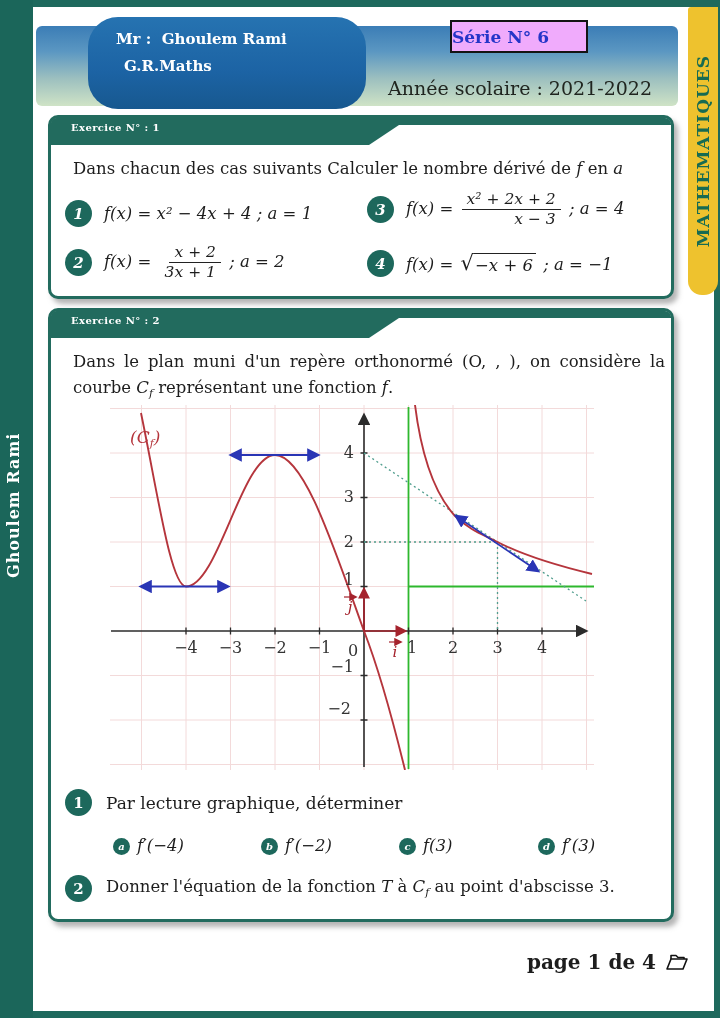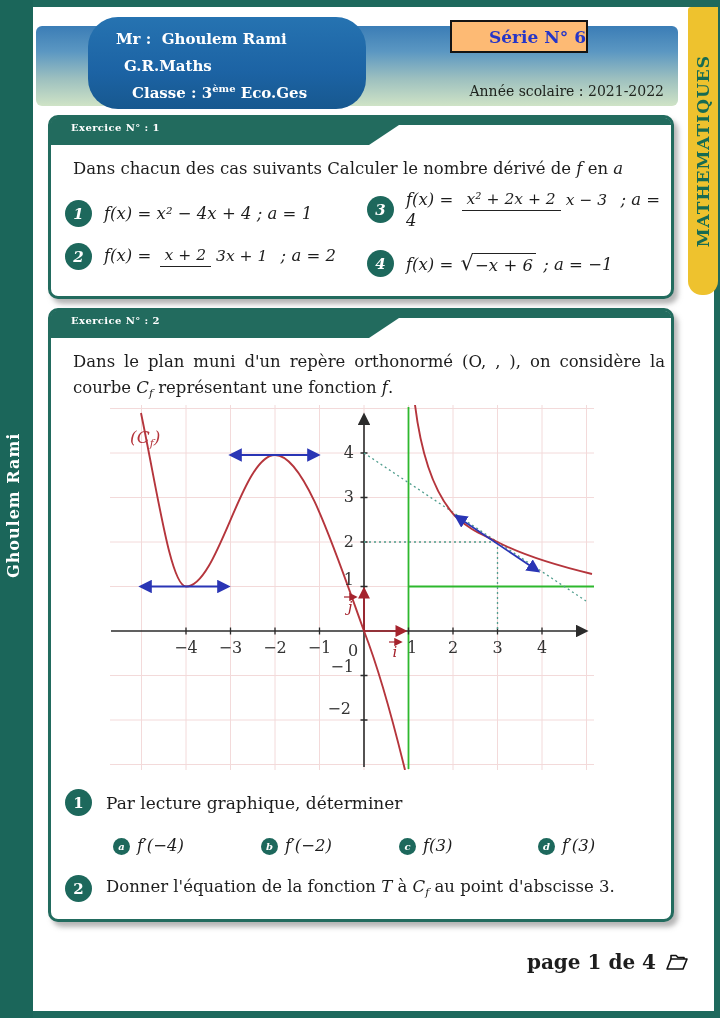--- a/index.html
+++ b/index.html
@@ -20,45 +20,45 @@
   
   .banner{position:absolute;left:36px;top:26px;width:642px;height:80px;border-radius:6px;
      background:linear-gradient(180deg,#3b7db6 0%,#5b97c2 32%,#9dc0bf 66%,#cfe3c6 100%);}
   .bubble{position:absolute;left:88px;top:17px;width:278px;height:92px;border-radius:30px;
      background:linear-gradient(180deg,#2673b1 0%,#1c63a4 60%,#17588f 100%);
      color:#ffffff;font-weight:bold;font-size:15px;}
   .bubble .l1{position:absolute;left:28px;top:13px;}
   .bubble .l2{position:absolute;left:36px;top:40px;}
   .bubble .l3{position:absolute;left:44px;top:66px;}
   .bubble sup{font-size:10px;}
-  .serie-box{position:absolute;left:450px;top:20px;width:134px;height:29px;background:#fdba74;
-     border:2.5px solid #141414;display:flex;align-items:center;justify-content:flex-end;
+  .serie-box{position:absolute;left:450px;top:20px;width:134px;height:29px;background:#f0abfc;
+     border:2.5px solid #141414;display:flex;align-items:center;justify-content:flex-start;
      color:#2535c8;font-weight:bold;font-size:17px;}
-  .annee{position:absolute;right:14px;bottom:7px;font-size:14px;color:#20251f;}
+  .annee{position:absolute;right:26px;bottom:7px;font-size:19px;color:#20251f;}
   
   .ex-box{position:absolute;left:48px;width:620px;background:#ffffff;border:3px solid #226b5e;
      border-radius:10px;box-shadow:4px 5px 5px rgba(110,110,110,.5);}
   .ex1{top:115px;height:178px;}
   .ex2{top:308px;height:608px;}
   .hdr-strip{position:absolute;left:0;top:0;right:0;height:7px;background:#226b5e;
      border-radius:6px 6px 0 0;}
   .hdr-main{position:absolute;left:0;top:0;width:348px;height:27px;background:#226b5e;
      border-radius:6px 0 0 0;
      clip-path:polygon(0 0,100% 0,100% 26%,calc(100% - 30px) 100%,0 100%);}
   .hdr-label{position:absolute;left:20px;top:4px;color:#ffffff;font-weight:bold;font-size:10px;
      letter-spacing:.4px;}
   .intro{position:absolute;left:22px;top:38px;width:576px;font-size:16.5px;line-height:1.55;
      text-align:justify;}
   .badge{width:27px;height:27px;border-radius:50%;background:#1d685c;color:#fff;font-weight:bold;
      display:flex;align-items:center;justify-content:center;font-size:15px;flex:0 0 auto;}
   .badge-sm{width:17px;height:17px;border-radius:50%;background:#1d685c;color:#fff;font-weight:bold;
      display:inline-flex;align-items:center;justify-content:center;font-size:10px;vertical-align:middle;
      margin-right:7px;}
   .item{position:absolute;display:flex;align-items:center;gap:12px;font-size:16.5px;font-style:italic;}
-  .frac{display:inline-flex;flex-direction:row;align-items:center;vertical-align:middle;
+  .frac{display:inline-flex;flex-direction:column;align-items:flex-end;vertical-align:middle;
      font-size:15.5px;line-height:1.25;margin:0 3px;}
   .frac .top{padding:0 5px;border-bottom:1.5px solid #222;}
   .frac .bot{padding:0 5px;}
   .sqrt{display:inline-flex;align-items:flex-start;margin:0 2px;}
   .sqrt .rad{font-size:21px;line-height:1;font-style:normal;}
   .sqrt .under{border-top:1.6px solid #222;padding:2px 3px 0 1px;}
   .qrow{position:absolute;display:flex;align-items:center;gap:14px;font-size:17px;}
   .subitem{position:absolute;font-size:16.5px;font-style:italic;white-space:nowrap;}
   .footer{position:absolute;right:30px;top:950px;font-size:20px;font-weight:bold;
      display:flex;align-items:center;gap:8px;margin-left:36px;}
@@ -78,21 +78,20 @@
   <div class="math-tab">
     <span>MATHEMATIQUES</span>
   </div>
 
   <div class="banner">
     <div class="annee">Année scolaire : 2021-2022</div>
   </div>
   <div class="bubble">
     <div class="l1"><span>Mr :</span>&nbsp;&nbsp;<span>Ghoulem Rami</span></div>
     <div class="l2">G.R.Maths</div>
-    <div class="l3"><span>Classe : 3</span><sup>ème</sup><span> Eco.Ges</span></div>
   </div>
   <div class="serie-box">
     <span>Série N° 6</span>
   </div>
 
   <div class="ex-box ex1">
     <div class="hdr-strip"></div>
     <div class="hdr-main"></div>
     <div class="hdr-label">Exercice N° : 1</div>
     <div class="intro"><span>Dans chacun des cas suivants Calculer le nombre dérivé de </span><i class="mv">f</i><span> en </span><i class="mv">a</i></div>

